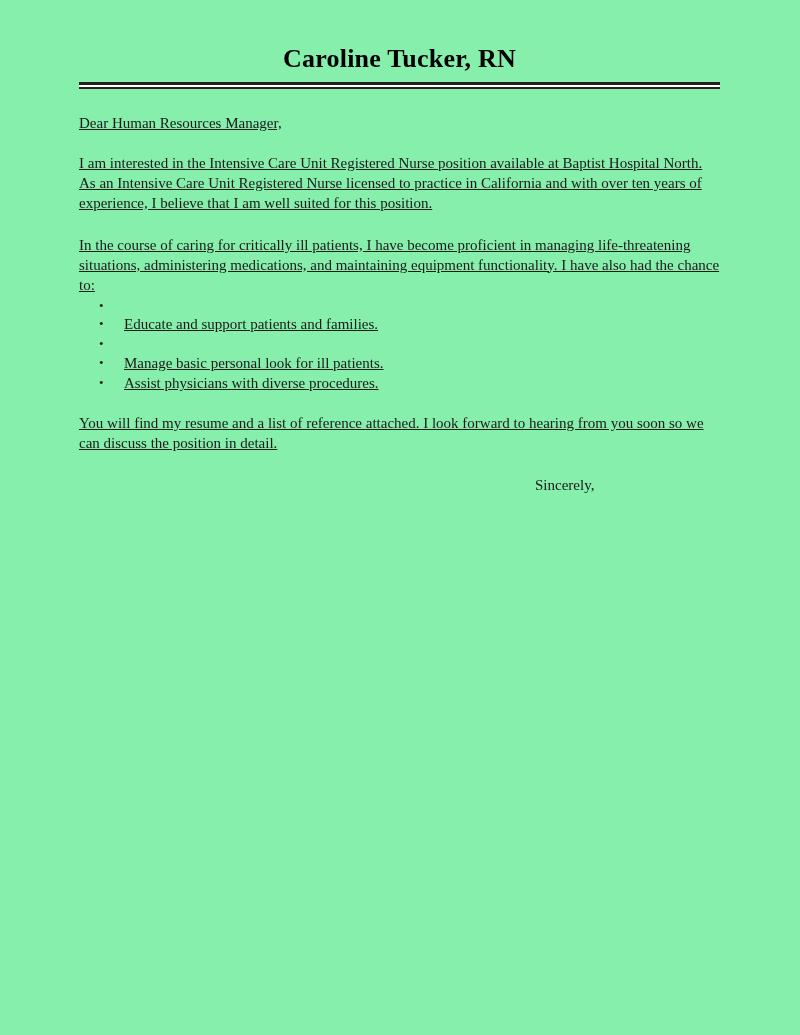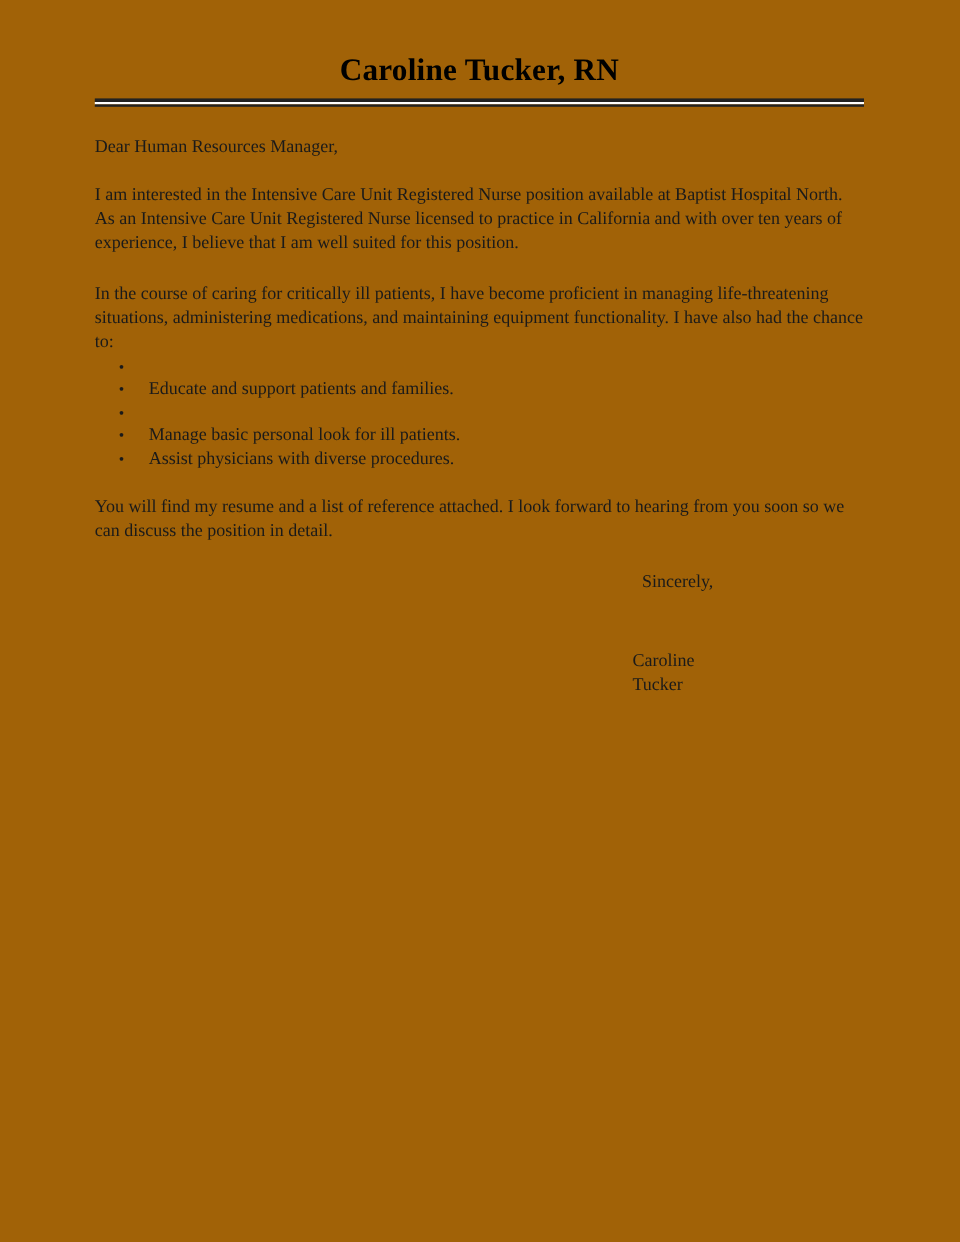--- a/index.html
+++ b/index.html
@@ -14,21 +14,21 @@
     font-family: "Liberation Serif", "DejaVu Serif", serif;
     color: #1a1a1a;
     -webkit-font-smoothing: antialiased;
     overflow: hidden;
   }
 
   .page {
     position: relative;
     width: 800px;
     height: 1035px;
-    background: #a16207;
+    background: #86efac;
     box-sizing: border-box;
   }
 
   .letter {
     position: absolute;
     left: 79px;
     top: 0;
     width: 641px;
   }
 
@@ -77,20 +77,21 @@
     display: block;
     white-space: nowrap;
   }
 
   
   .body-copy {
     margin-top: 25px;
     font-size: 15px;
     line-height: 1.33;
     color: #1a1a1a;
+    text-decoration: underline;
   }
 
   .salutation {
     margin: 0 0 20px 0;
   }
 
   .para {
     margin: 0 0 20px 0;
     text-align: left;
   }
@@ -195,20 +196,16 @@
           <span class="bullet-dot">•</span>
           <span>Assist physicians with diverse procedures.</span>
         </li>
       </ul>
 
       <p class="para para-closing">You will find my resume and a list of reference attached. I look forward to hearing from you soon so we can discuss the position in detail.</p>
     </section>
 
     <footer class="signature-block">
       <p class="sign-off">Sincerely,</p>
-      <p class="signer">
-        <span class="signer-line">Caroline</span>
-        <span class="signer-line">Tucker</span>
-      </p>
     </footer>
 
   </div>
 </div>
 
 </body></html>

